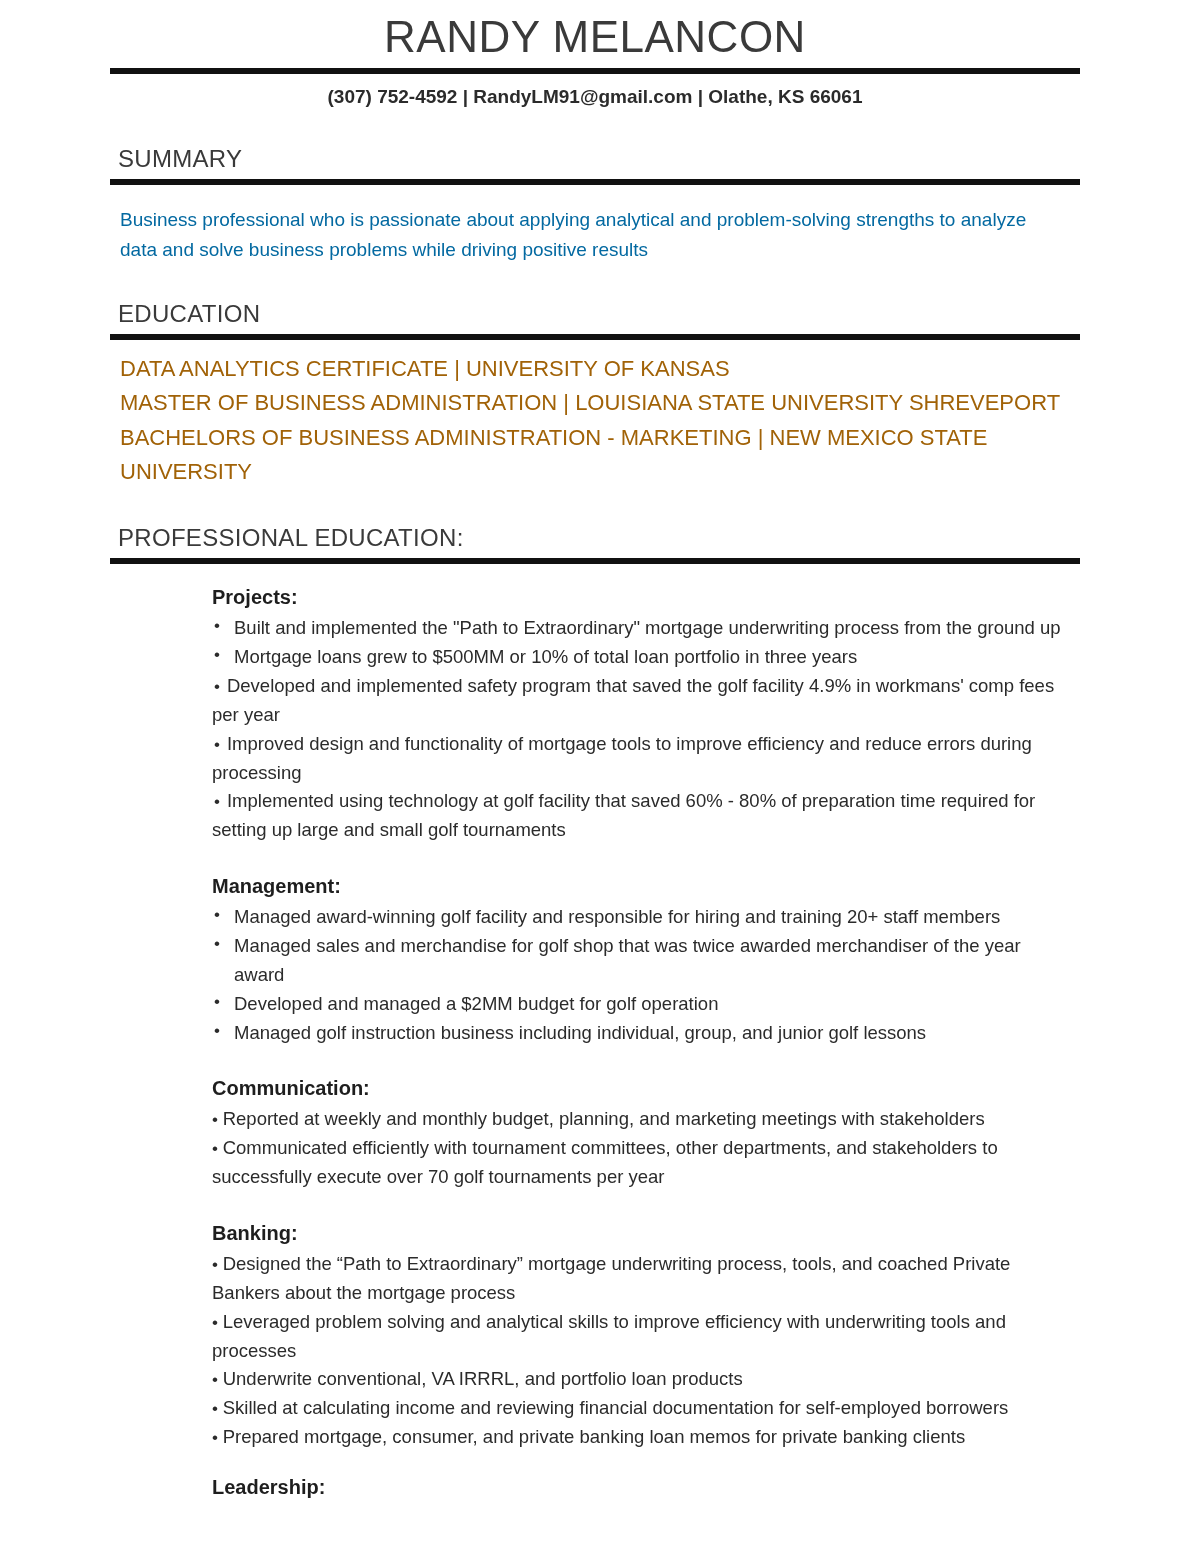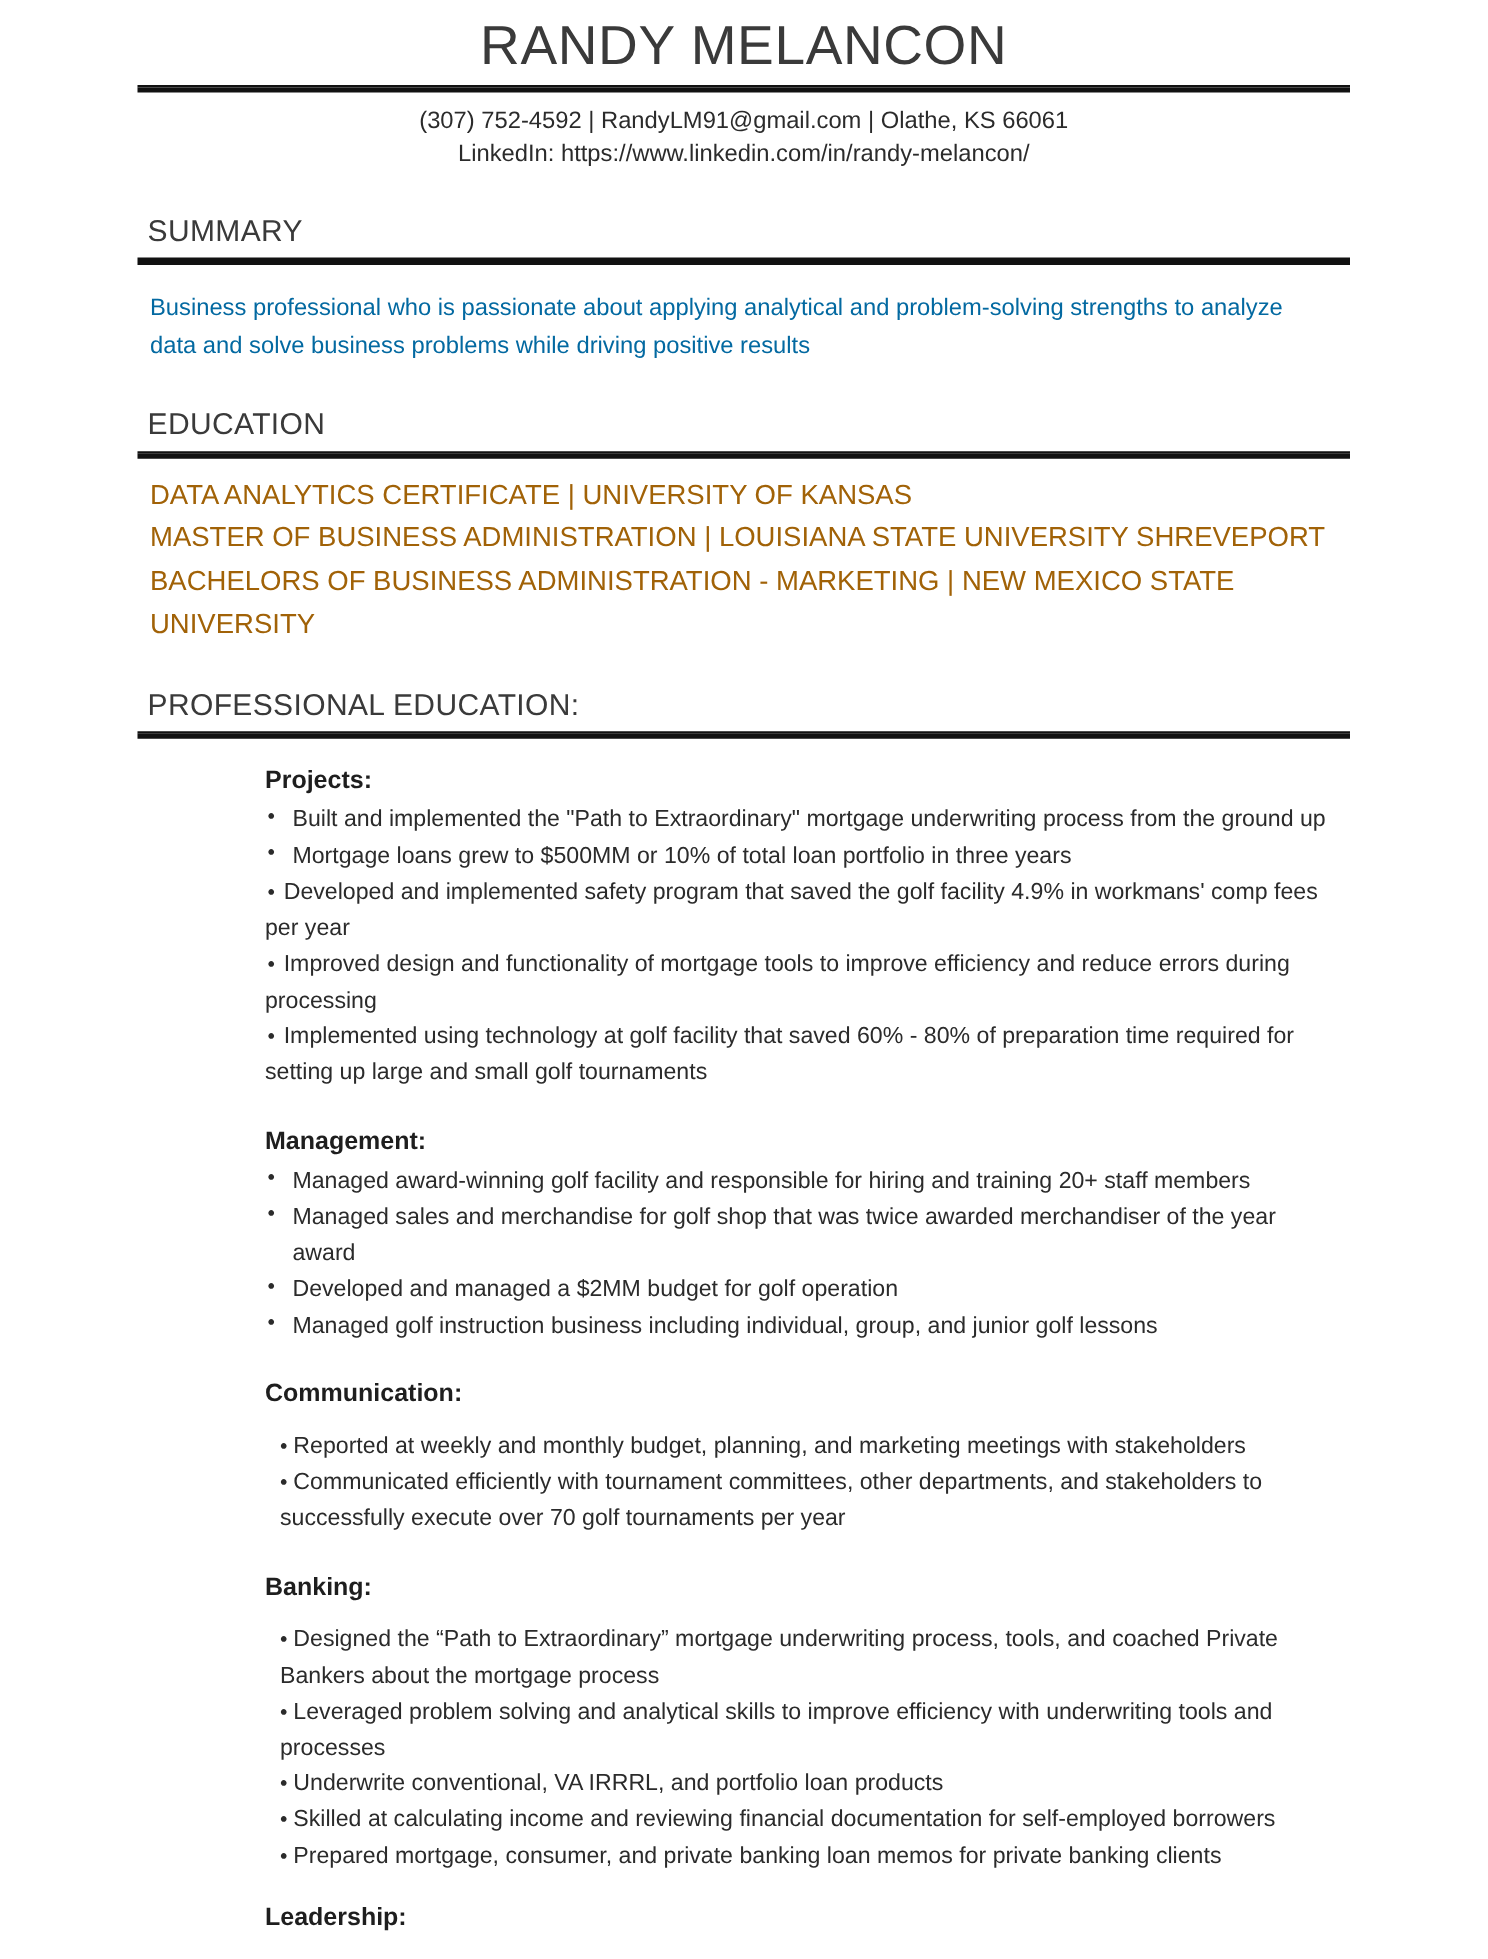--- a/index.html
+++ b/index.html
@@ -47,21 +47,21 @@
     margin-top: 8px;
   }
 
   .contact {
     text-align: center;
     font-size: 19px;
     line-height: 1.42;
     color: #2b2b2b;
     margin: 10px 0 0 0;
   }
-  .contact div { white-space: nowrap; }
+  .contact div { white-space: nowrap; font-weight: bold; }
 
   
   .section {
     margin-top: 34px;
   }
   .section-head {
     font-size: 24px;
     font-weight: 400;
     letter-spacing: 0.3px;
     color: #3a3a3a;
@@ -125,21 +125,21 @@
     position: absolute;
     left: 2px;
     top: -1px;
     font-size: 17px;
     color: #2b2b2b;
   }
 
   
   ul.flat {
     list-style: none;
-    margin: 12px;
+    margin: 0;
     padding: 0;
   }
   ul.flat > li {
     margin: 0;
     padding: 0;
     line-height: 1.56;
     text-indent: 0;
   }
   ul.flat > li::before {
     content: "\2022\00a0";
@@ -163,21 +163,20 @@
 
 <div class="page">
 
   <header>
     <h1 class="name">RANDY MELANCON</h1>
 
     <hr class="rule-double head">
 
     <div class="contact">
       <div>(307) 752-4592 | RandyLM91@gmail.com | Olathe, KS 66061</div>
-      <div>LinkedIn: https://www.linkedin.com/in/randy-melancon/</div>
     </div>
   </header>
 
   <section class="section">
     <h2 class="section-head">SUMMARY</h2>
     <hr class="rule-double">
     <p class="summary-text">Business professional who is passionate about applying analytical and problem-solving strengths to analyze data and solve business problems while driving positive results</p>
   </section>
 
   <section class="section">

